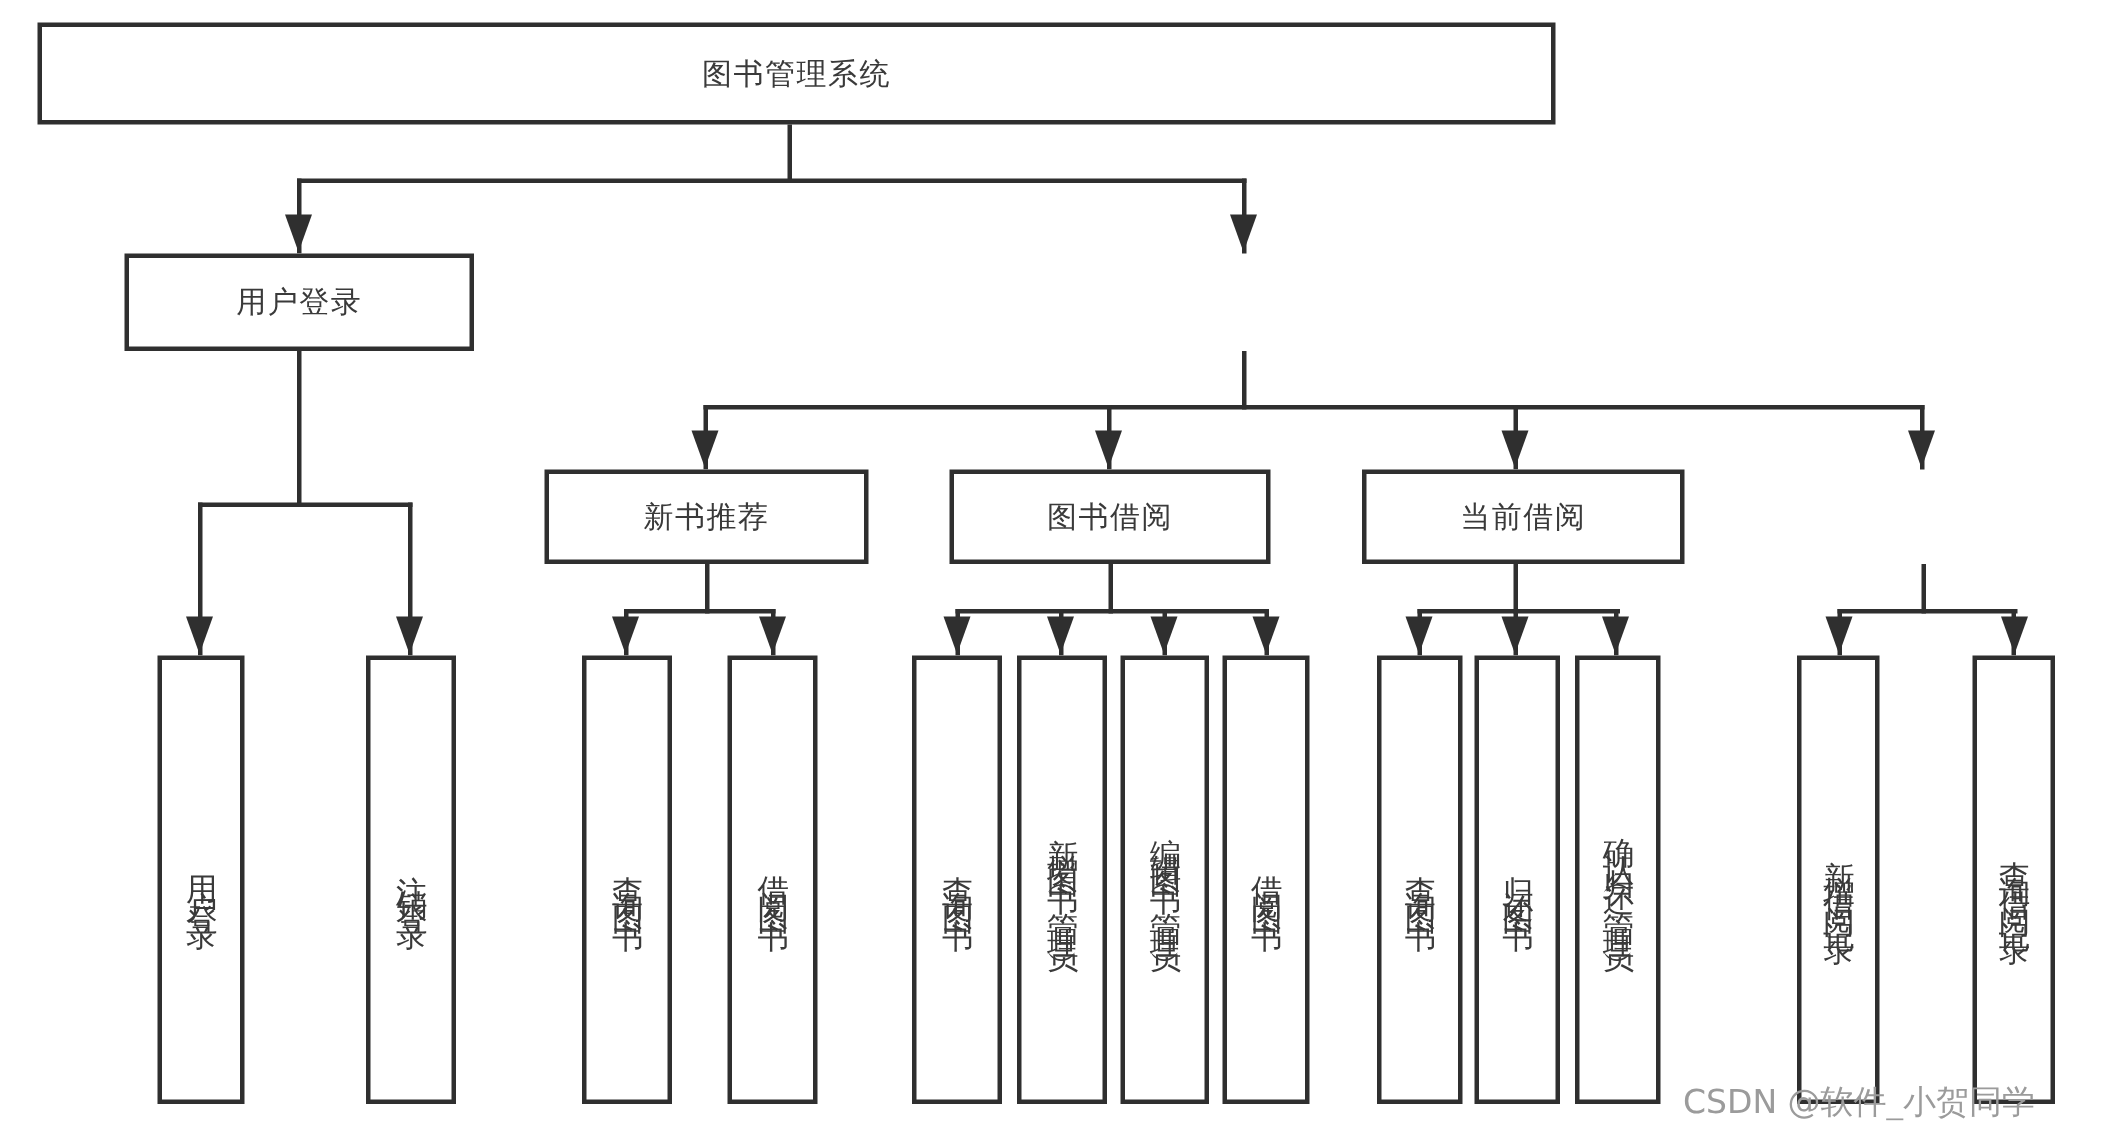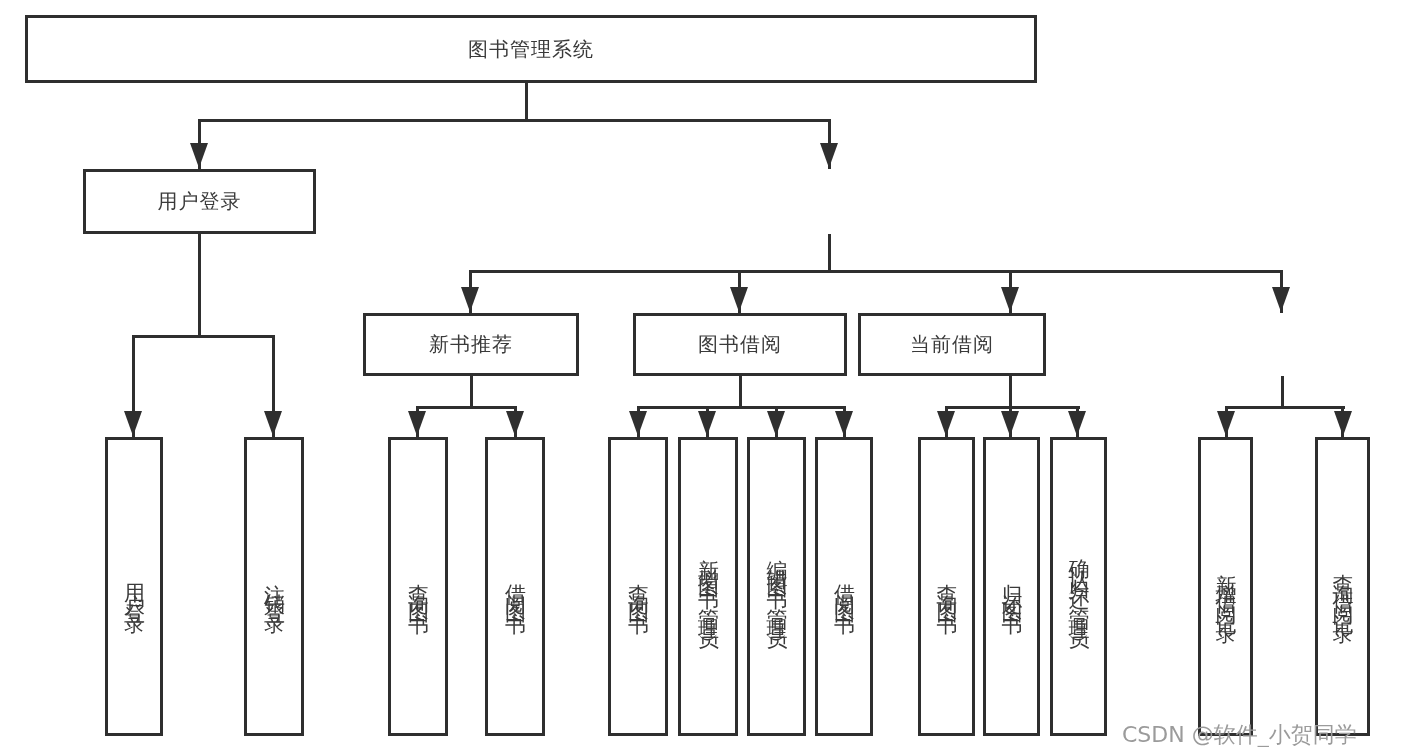--- a/index.html
+++ b/index.html
@@ -123,21 +123,21 @@
   <div class="node" style="left:83px;top:169px;width:233px;height:65px">
     <span>用户登录</span>
   </div>
 
   <div class="node lvl3" style="left:363px;width:216px">
     <span>新书推荐</span>
   </div>
   <div class="node lvl3" style="left:633px;width:214px">
     <span>图书借阅</span>
   </div>
-  <div class="node lvl3" style="left:858px;width:188px">
+  <div class="node lvl3" style="left:908px;width:215px">
     <span>当前借阅</span>
   </div>
 
   <div class="node leaf" style="left:105px;width:58px">
     <span class="vtext">用户登录</span>
   </div>
   <div class="node leaf" style="left:244px;width:60px">
     <span class="vtext">注销登录</span>
   </div>
   <div class="node leaf" style="left:388px;width:60px">

